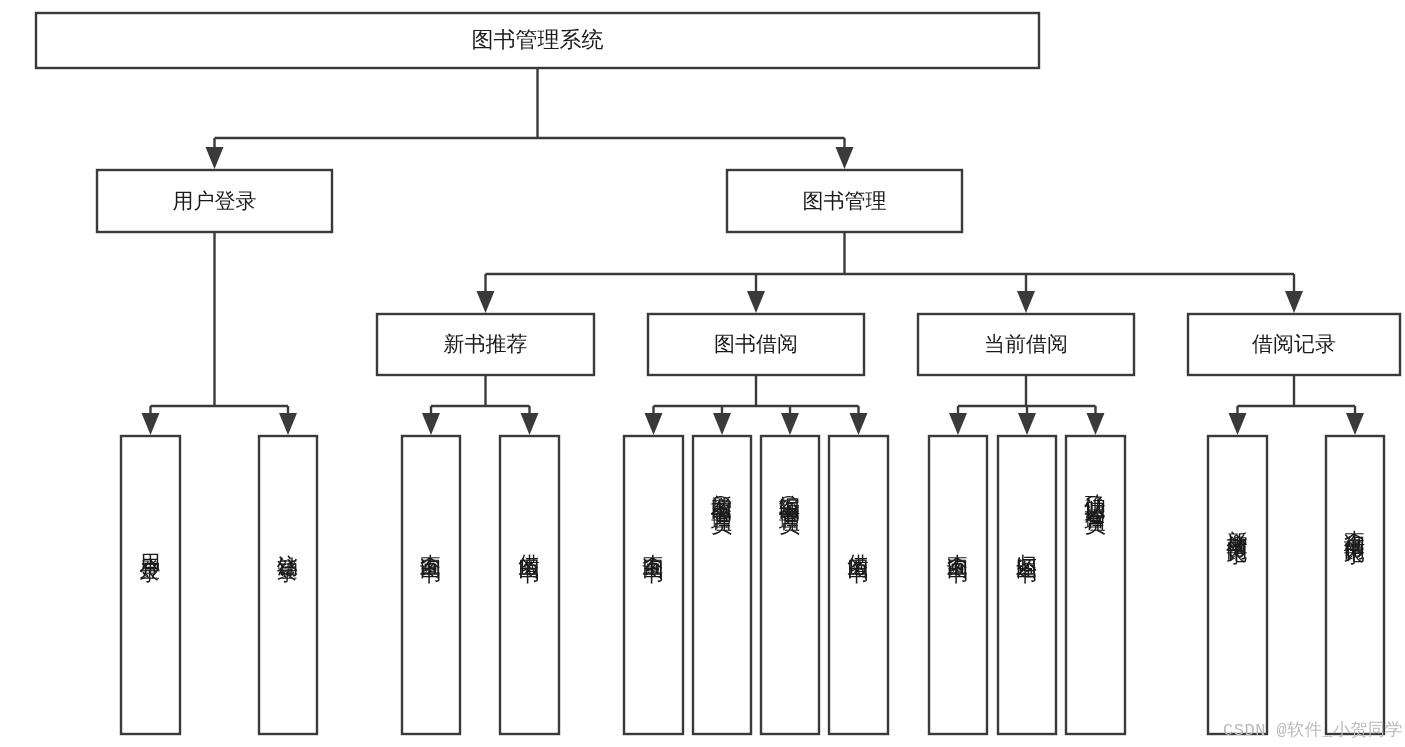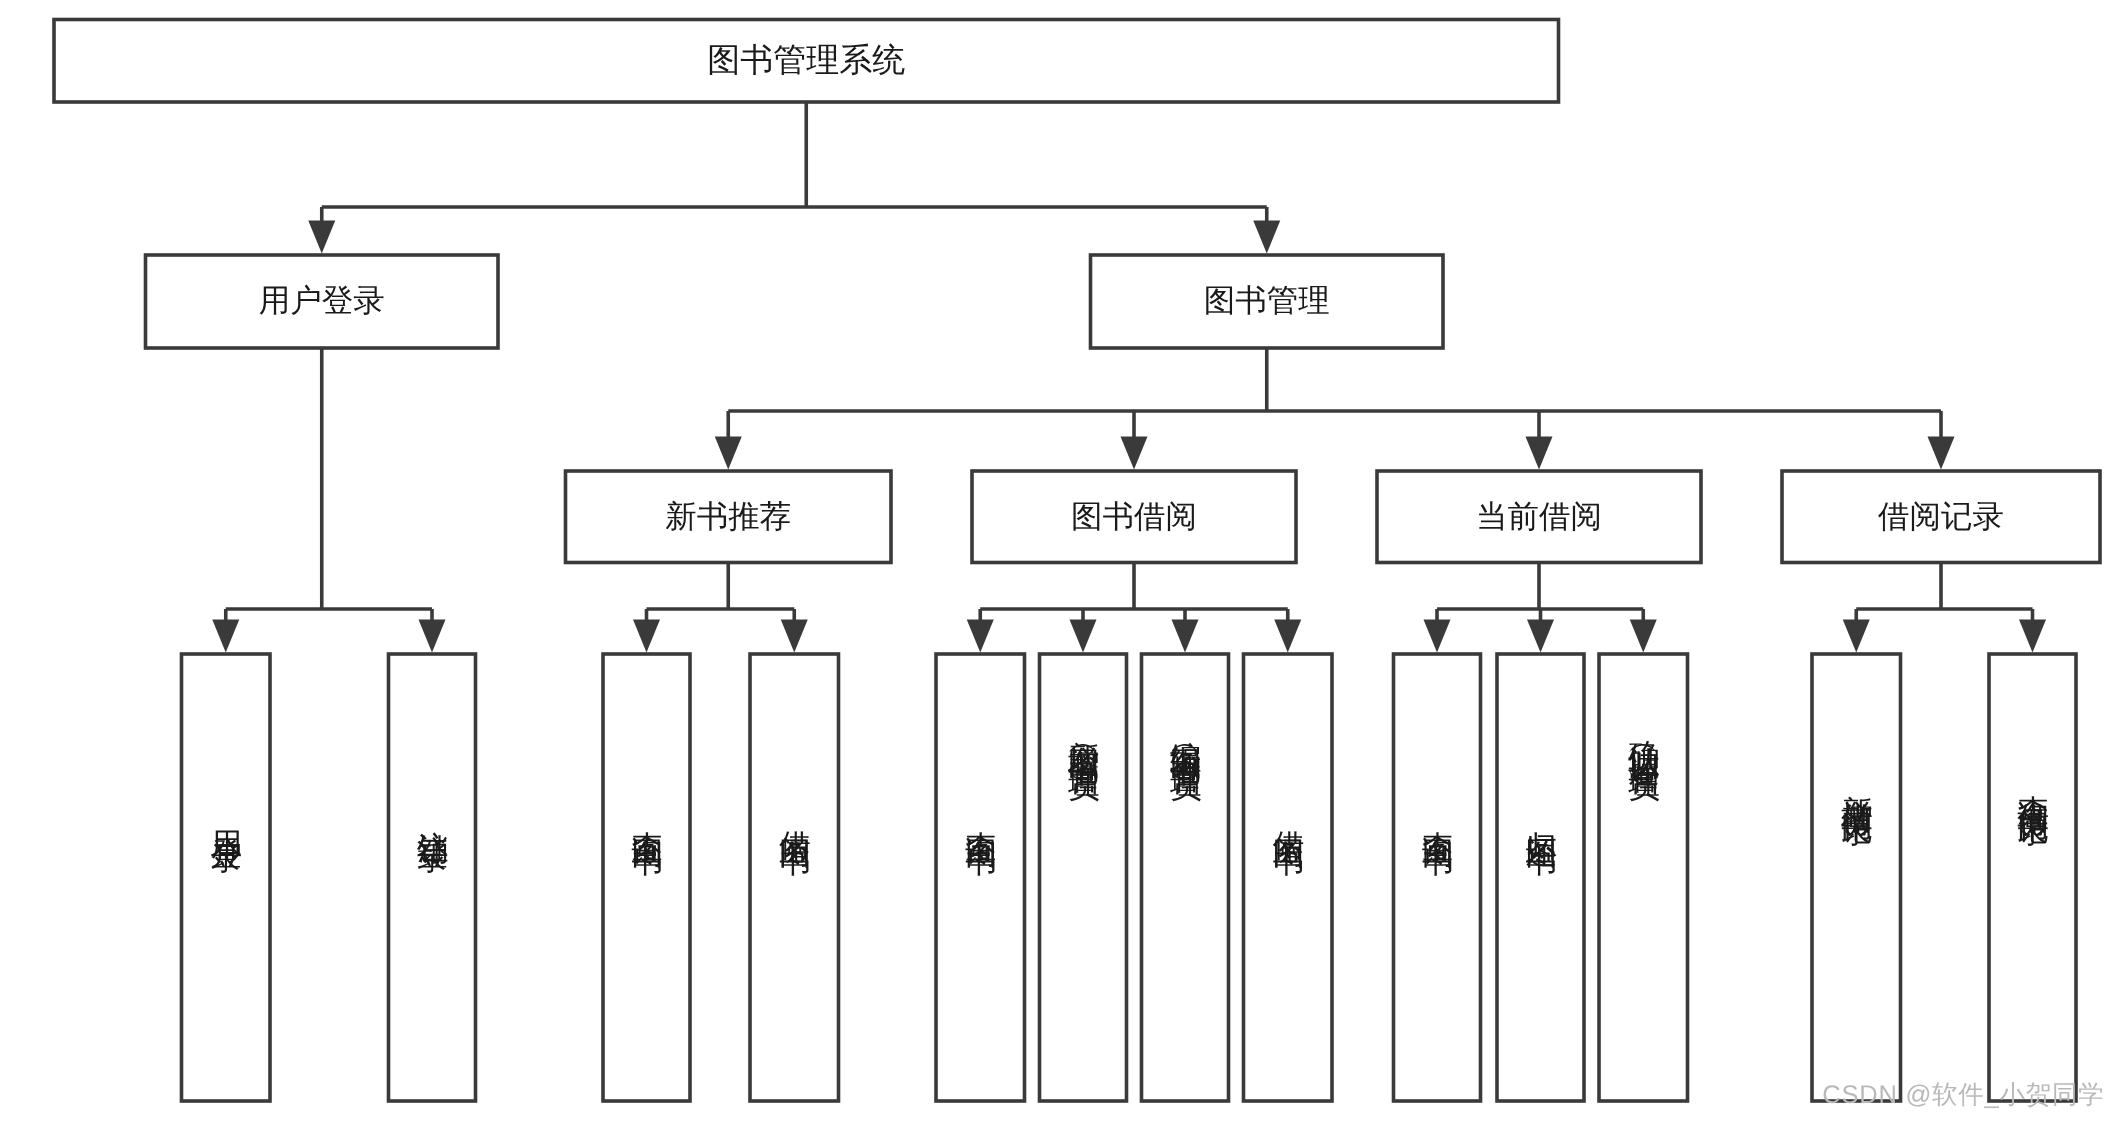--- a/index.html
+++ b/index.html
@@ -69,21 +69,21 @@
     line-height: 1.0;
     color: #1a1a1a;
     letter-spacing: 3px;
     white-space: nowrap;
     text-align: left;
   }
   .watermark {
     position: absolute;
     right: 16px;
     bottom: 6px;
-    font-family: Liberation Sans, sans-serif;
+    font-family: Liberation Mono, monospace;
     font-size: 17px;
     color: #b9b9b9;
     letter-spacing: 0.5px;
     white-space: nowrap;
   }
 </style>
 </head>
 <body>
 
 <div id="chart-root">

